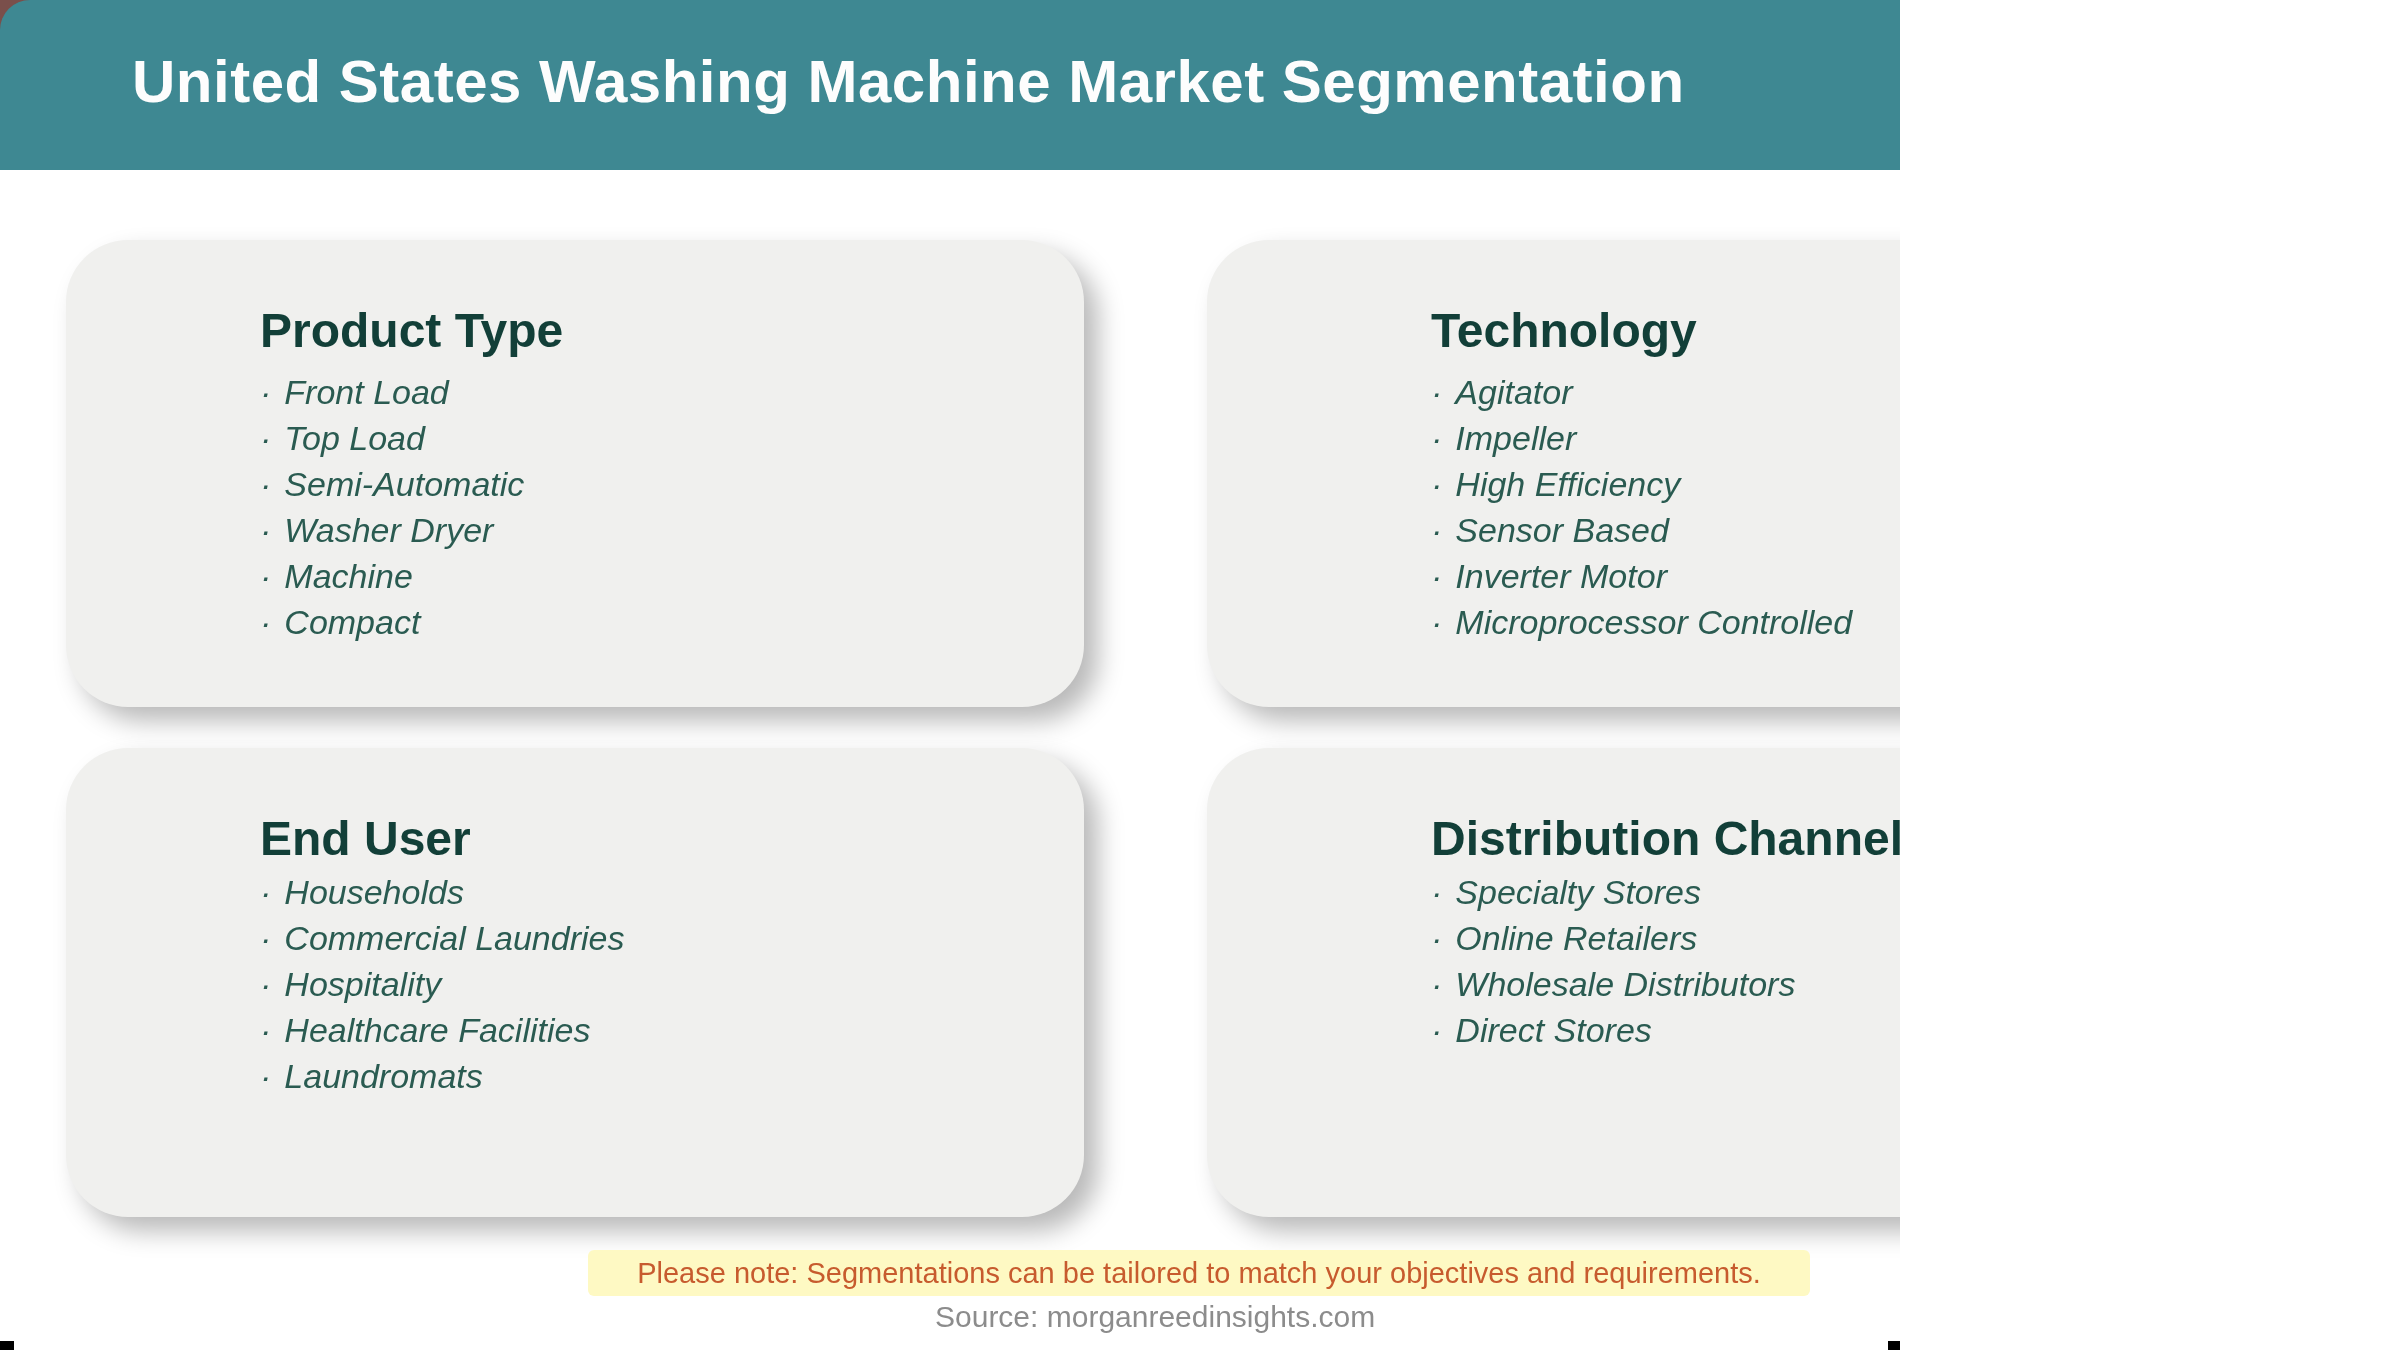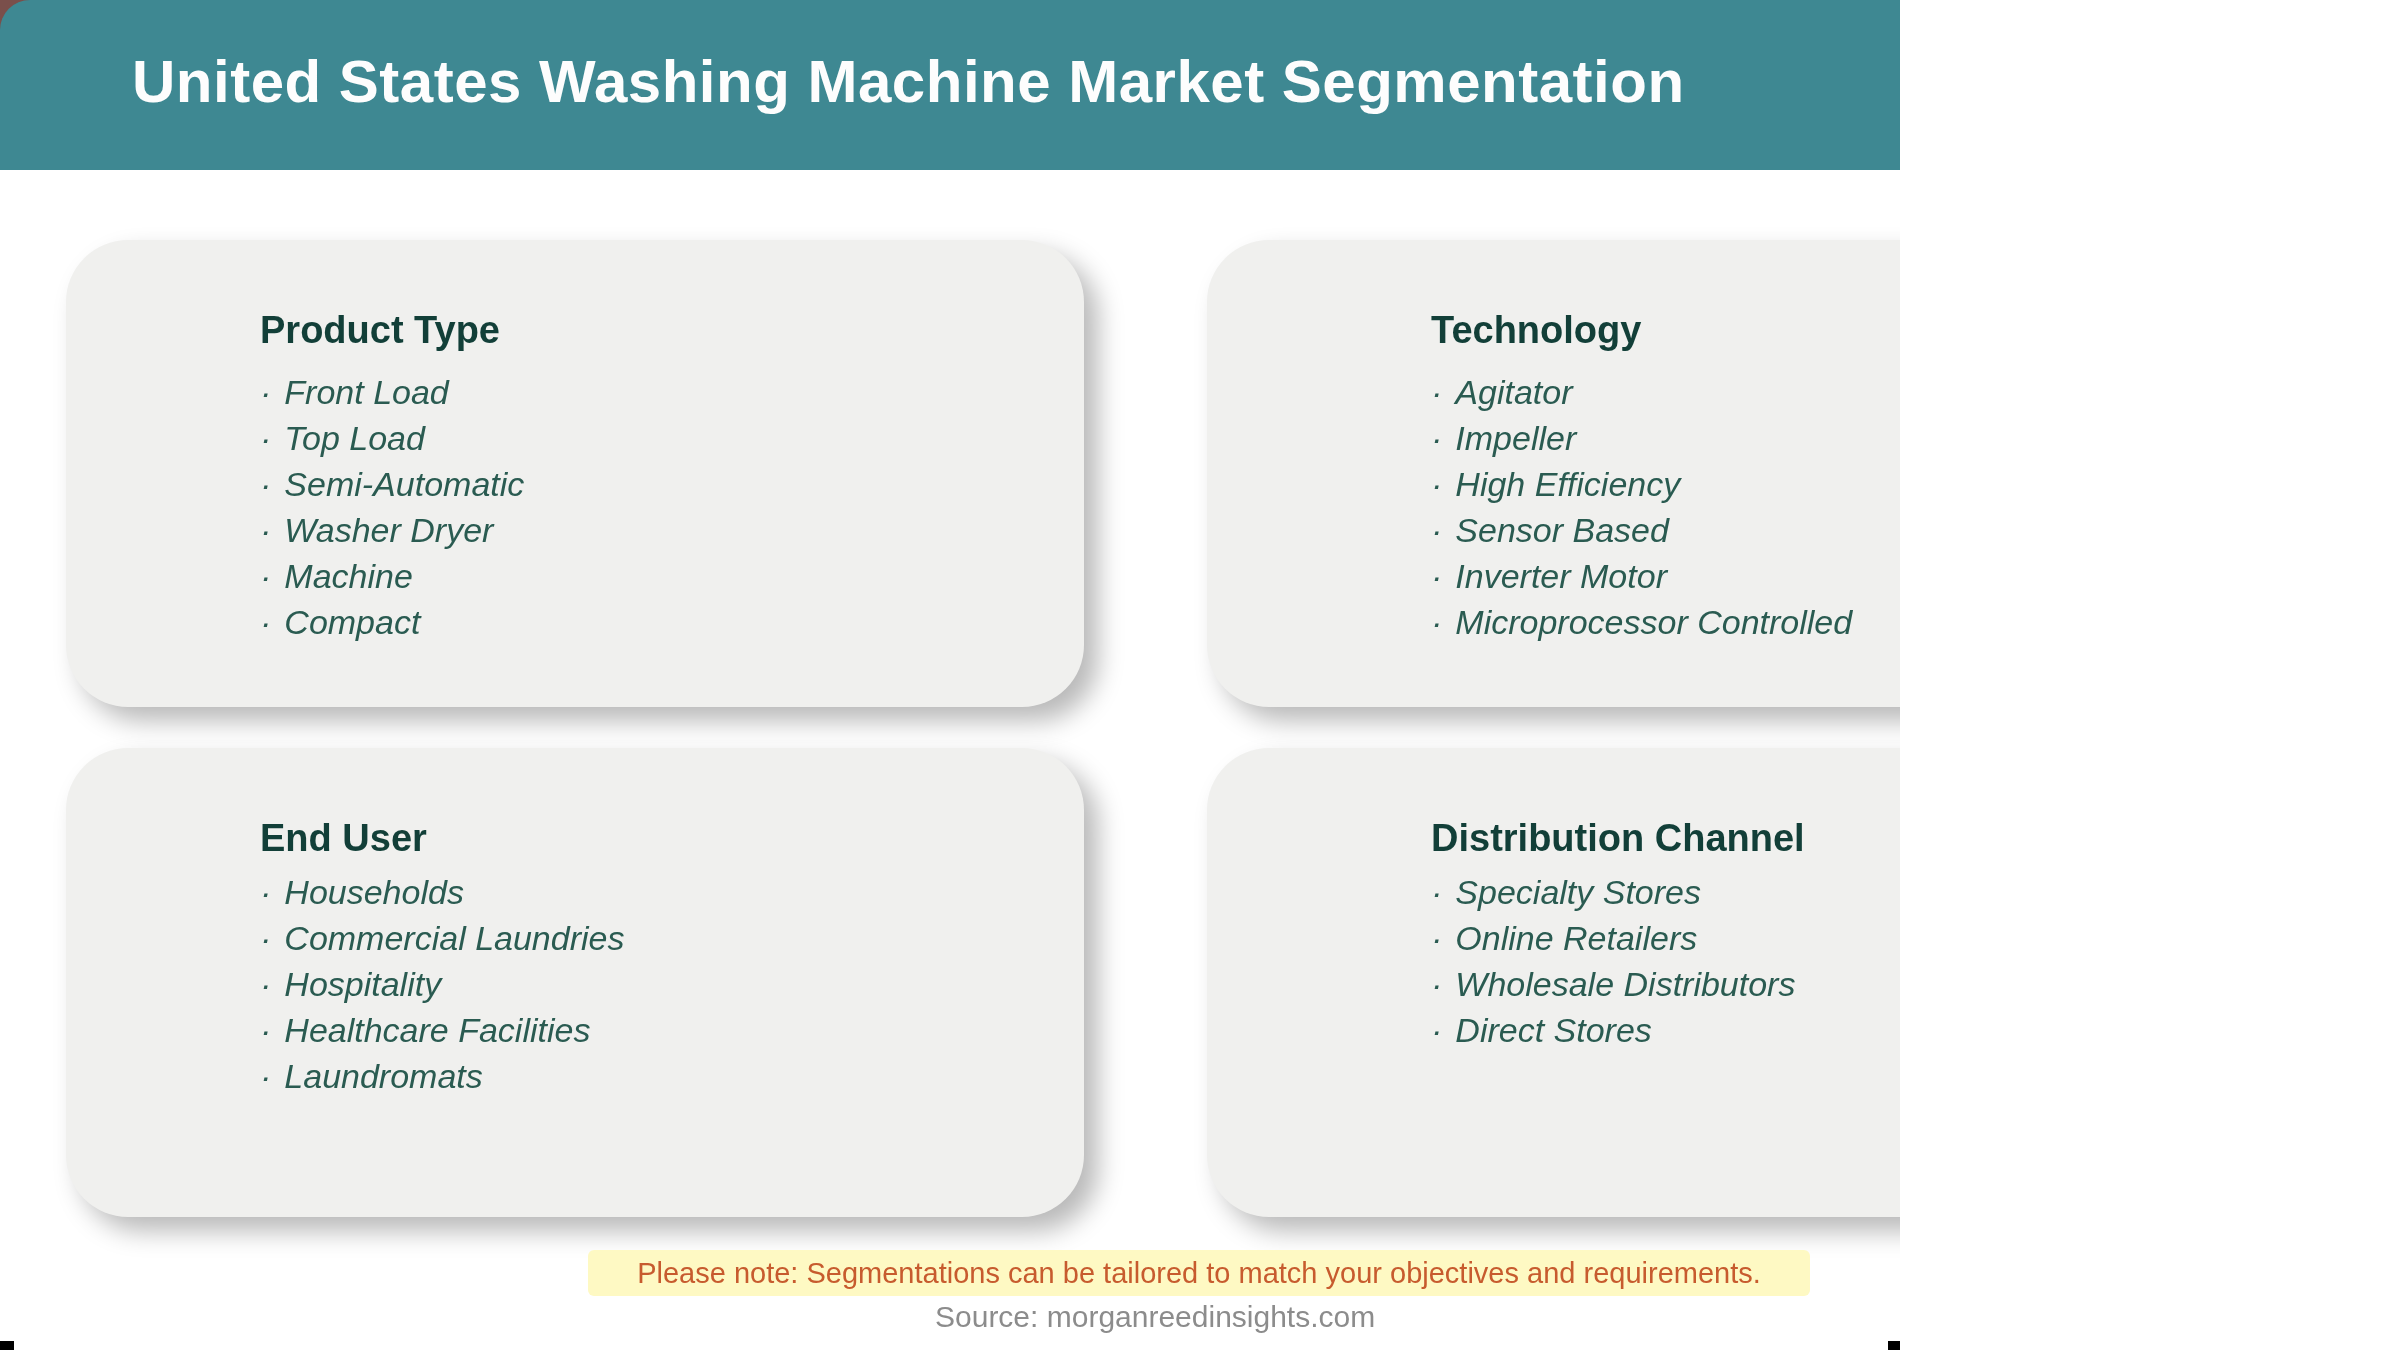--- a/index.html
+++ b/index.html
@@ -19,21 +19,21 @@
   }
   .card{
     position:absolute;background:#f0f0ee;border-radius:62px;box-sizing:border-box;
     box-shadow:14px 14px 26px rgba(0,0,0,0.28);
   }
   .card-1{left:66px;top:240px;width:1018px;height:467px;padding:64px 30px 0 194px;}
   .card-2{left:1207px;top:240px;width:1035px;height:467px;padding:64px 26px 0 224px;}
   .card-3{left:66px;top:748px;width:1018px;height:469px;padding:64px 30px 0 194px;}
   .card-4{left:1207px;top:748px;width:1035px;height:469px;padding:64px 30px 0 224px;}
   .card h2{
-    margin:0 0 12px 0;font-size:38px;line-height:53px;font-weight:700;color:#123f38;white-space:nowrap;
+    margin:0 0 12px 0;font-size:48px;line-height:53px;font-weight:700;color:#123f38;white-space:nowrap;
   }
   .card-tight h2{margin-bottom:4px;}
   .card ul{margin:0;padding:0;list-style:none;font-style:italic;}
   .card li{
     font-size:34px;line-height:46px;color:#2a5b51;white-space:nowrap;
   }
   .card li::before{content:"·";margin-right:13px;}
   .note-banner{
     position:absolute;left:588px;top:1250px;width:1222px;height:46px;background:#fef9c3;
     border-radius:6px;display:flex;align-items:center;justify-content:center;

